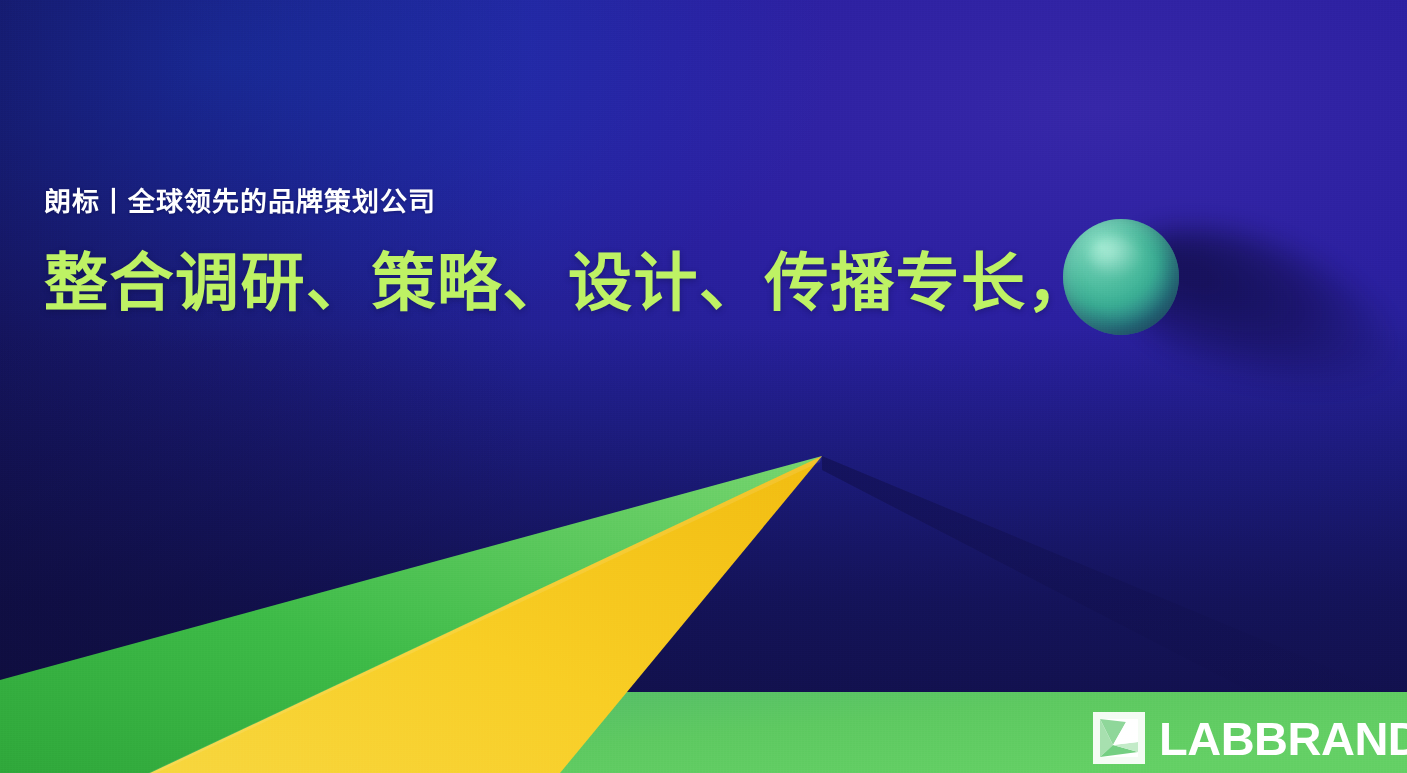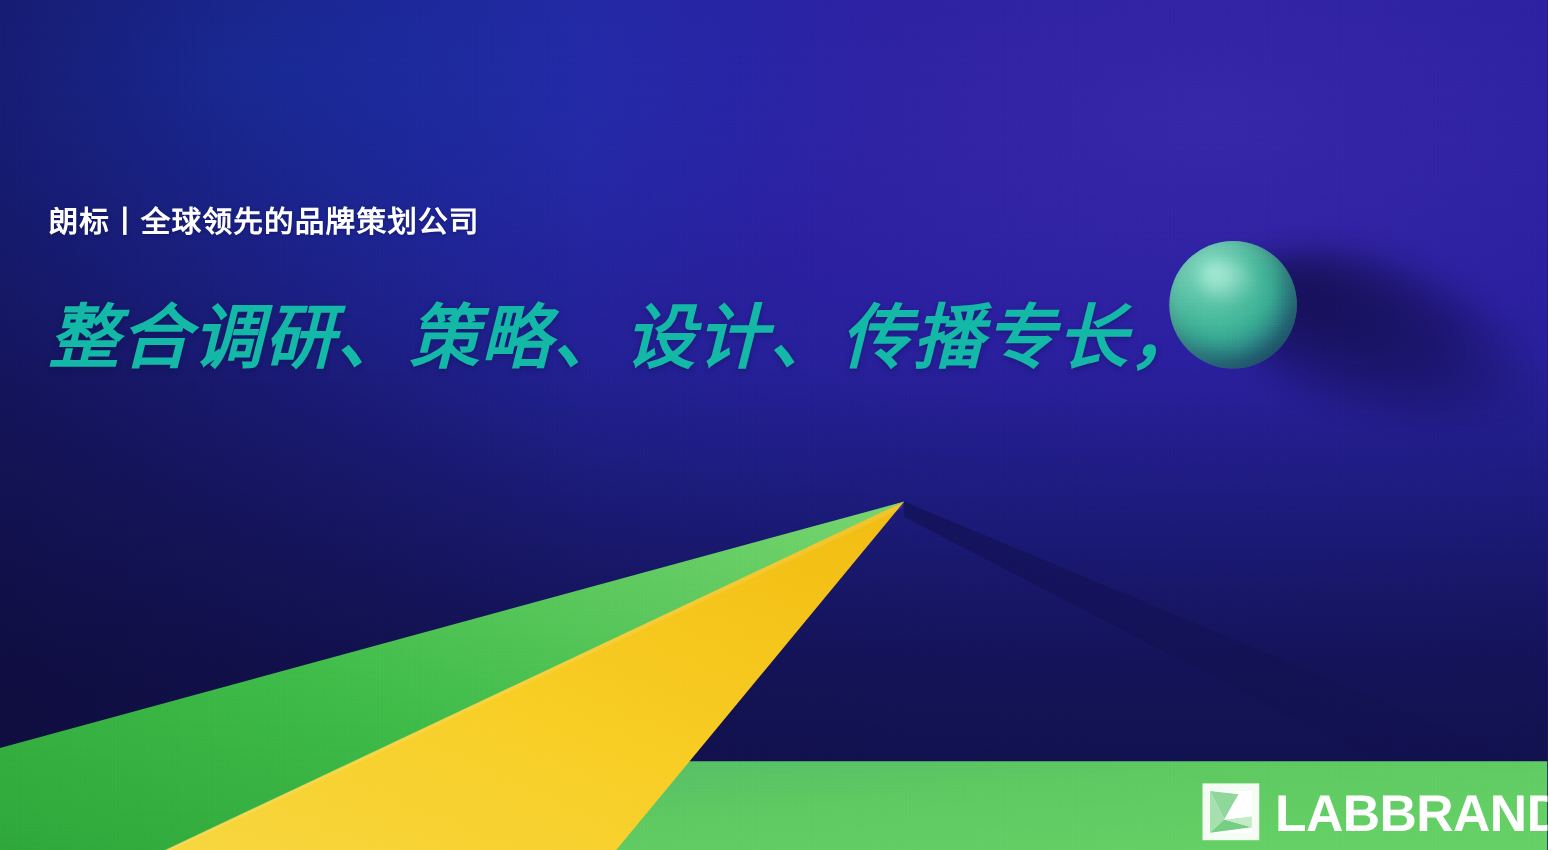--- a/index.html
+++ b/index.html
@@ -105,34 +105,33 @@
     left: 44px;
     top: 186px;
     width: 1000px;
   }
   .eyebrow {
     color: #ffffff;
     font-size: 27px;
     font-weight: 700;
     letter-spacing: 1px;
     line-height: 1.2;
-    margin: 0 0 48px 0;
+    margin: 0 0 24px 0;
     text-shadow: 0 1px 3px rgba(10,8,50,0.35);
     white-space: nowrap;
   }
   .headline {
     margin: 0;
-    color: #14b8a6;
+    color: #bef264;
     font-family: "Liberation Serif", "DejaVu Serif", serif;
     font-weight: 700;
     font-size: 64px;
     line-height: 1.32;
     letter-spacing: 1.5px;
     text-shadow: 0 2px 6px rgba(10,8,50,0.32);
-    font-style: italic;
   }
   .headline .hl-line { display: block; white-space: nowrap; }
 
   
   .logo-lockup {
     position: absolute;
     left: 1093px;
     top: 712px;
     display: flex;
     align-items: center;

